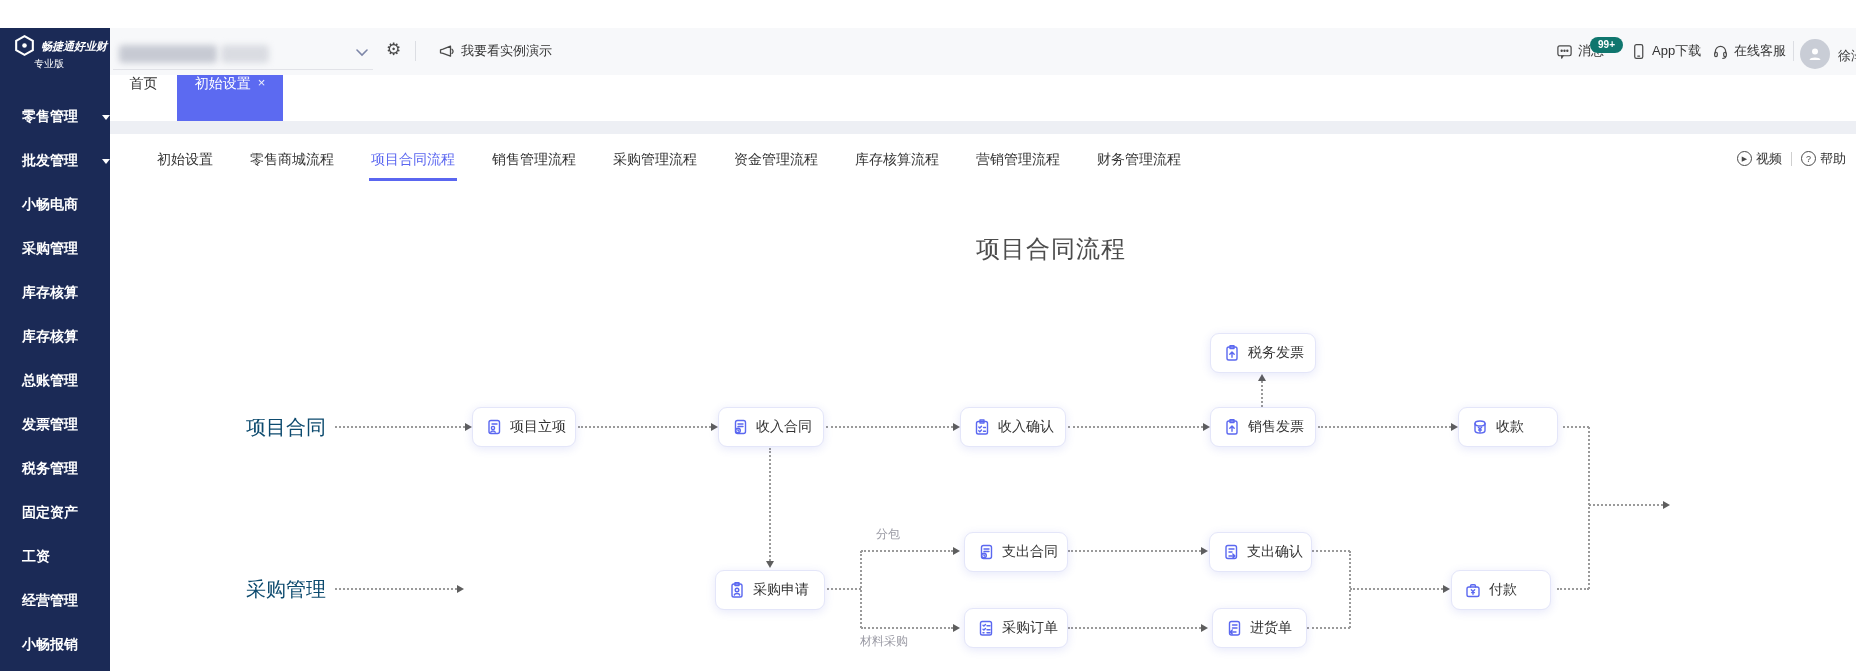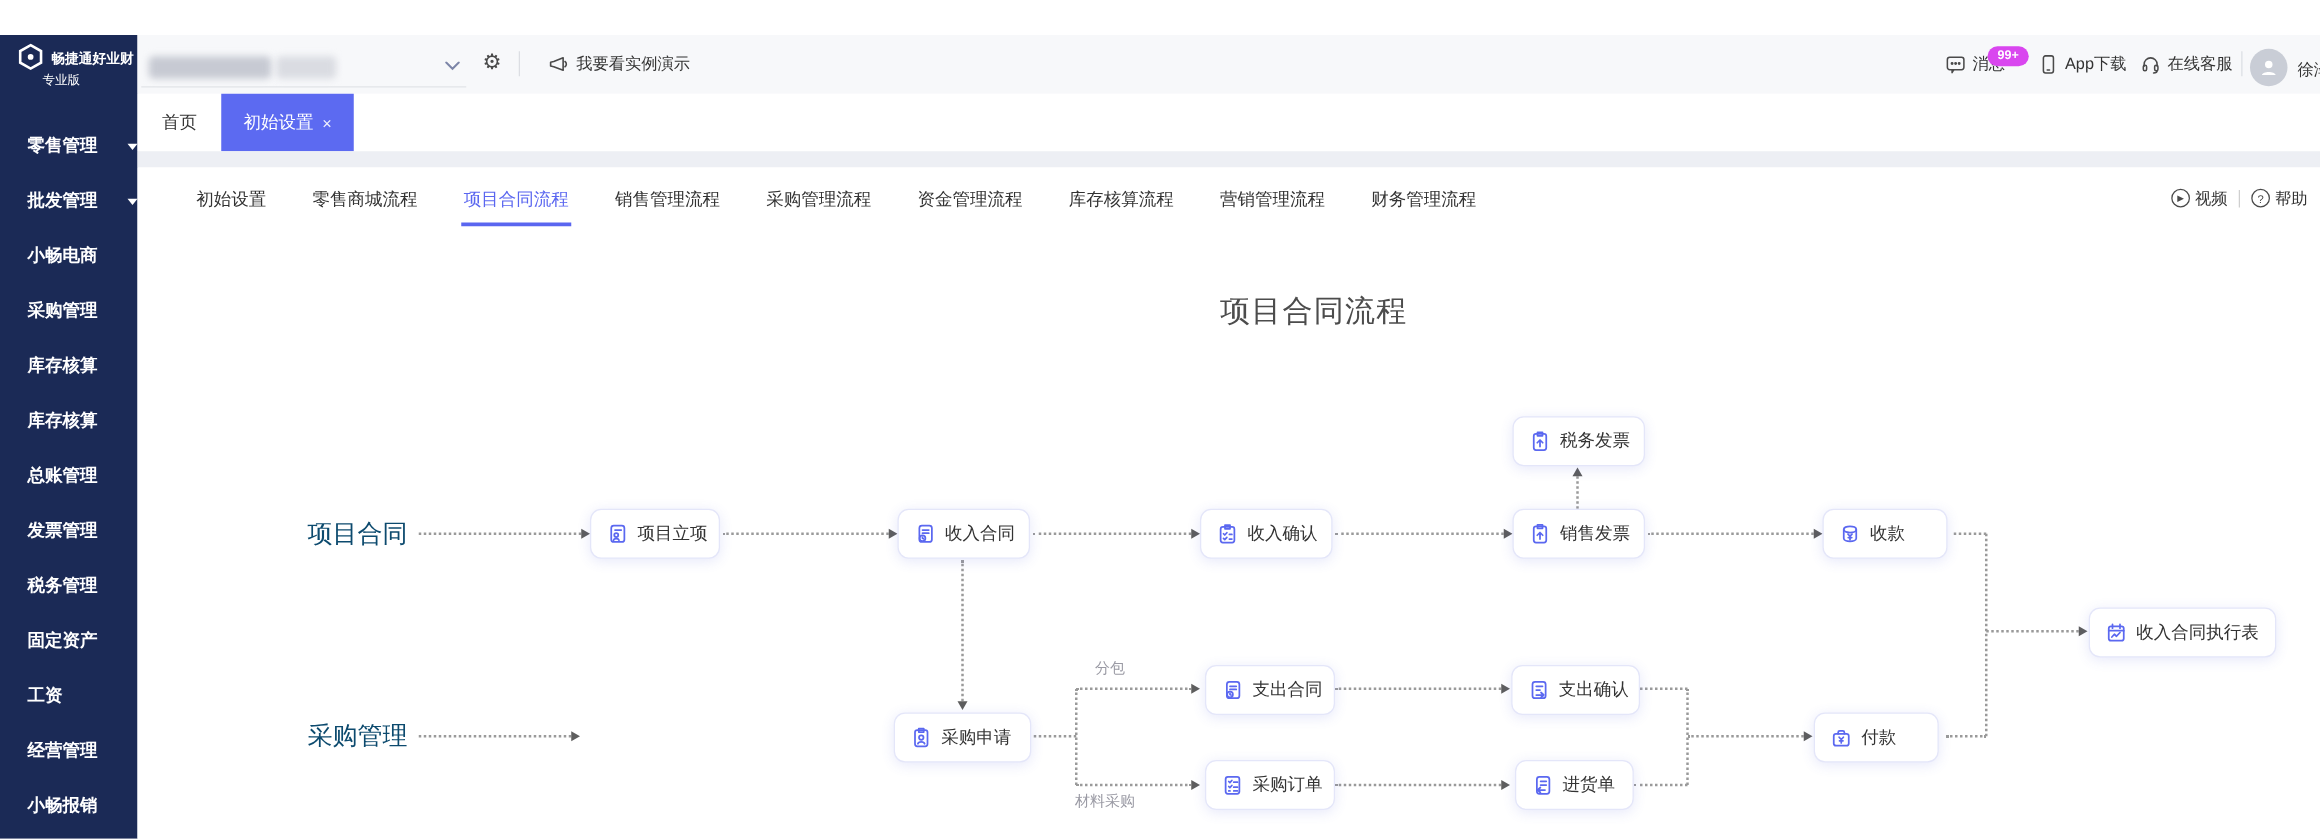--- a/index.html
+++ b/index.html
@@ -8,50 +8,50 @@
          font-family:"Liberation Sans","DejaVu Sans",sans-serif; color:#333; }
 
   
   .topstrip { position:absolute; left:0; top:0; width:1856px; height:28px; background:#fff; }
 
   
   .sidebar { position:absolute; left:0; top:28px; width:110px; height:643px; background:#1b2a56; }
   .logo-block { position:absolute; left:0; top:0; width:110px; height:74px; }
   .logo-mark { position:absolute; left:12px; top:5px; width:25px; height:25px; }
   .logo-title { position:absolute; left:41px; top:11px; width:70px; font-size:11px; font-weight:bold;
-                color:#fff; white-space:nowrap; overflow:hidden; }
+                color:#fff; white-space:nowrap; overflow:hidden;font-style:italic; }
   .logo-edition { position:absolute; left:8px; top:29px; font-size:10px; color:#fff;margin-left:26px; }
   .side-list { position:absolute; left:0; top:67px; width:110px; }
   .side-item { height:44px; display:flex; align-items:center; padding-left:22px; gap:20px;
                font-size:14px; font-weight:600; color:#ffffff; cursor:pointer; }
   .caret { width:0; height:0; border-left:4.5px solid transparent; border-right:4.5px solid transparent;
            border-top:5px solid #fff; margin-left:4px; }
 
   
   .header { position:absolute; left:110px; top:28px; width:1746px; height:47px; background:#f7f8fa; }
   .hdr-select { position:absolute; left:3px; top:10px; width:260px; height:32px; border-bottom:1px solid #e2e3e8; cursor:pointer; }
   .blur-blob { position:absolute; top:7px; height:18px; border-radius:4px; background:#c7cad3; filter:blur(3px); }
   .blob1 { left:6px;  width:98px; }
   .blob2 { left:108px; width:48px; background:#dadce2; }
   .chev { position:absolute; left:243px; top:11px; width:12px; height:8px; }
   .gear { position:absolute; left:276px; top:12px; font-size:17px; color:#4a4a4a; line-height:20px; cursor:pointer; }
   .hdr-div { position:absolute; top:13px; width:1px; height:20px; background:#dcdee3; }
   .hdr-item { position:absolute; top:14px; display:flex; align-items:center; gap:5px;
               font-size:13px; color:#333; cursor:pointer; white-space:nowrap; }
   .badge { position:absolute; left:1480px; top:9px; min-width:33px; height:16px; border-radius:8px;
-           background:#d946ef; color:#fff; font-size:10px; font-weight:bold; text-align:center;
+           background:#0f766e; color:#fff; font-size:10px; font-weight:bold; text-align:center;
            line-height:16px; padding:0 5px; }
   .avatar { position:absolute; left:1690px; top:11px; width:30px; height:30px; border-radius:50%;
             background:#c9cdd6; display:flex; align-items:center; justify-content:center; cursor:pointer; }
   .uname { position:absolute; left:1728px; top:19px; font-size:13px; color:#333; width:26px;
            overflow:hidden; white-space:nowrap; }
 
   
   .tabbar { position:absolute; left:110px; top:75px; width:1746px; height:46px; background:#fff; }
-  .tab { position:absolute; top:0; height:46px; display:flex; align-items:center; justify-content:center;
+  .tab { position:absolute; top:0; height:46px; display:flex; justify-content:center;
          gap:7px; font-size:14px; cursor:pointer; }
   .tab-home { left:0; width:67px; color:#333; }
   .tab-active { left:67px; width:106px; background:#5c6af1; color:#fff; }
   .tab-close { font-size:13px; opacity:.9; }
   .grayband { position:absolute; left:110px; top:121px; width:1746px; height:13px; background:#edeff4; }
 
   
   .card { position:absolute; left:110px; top:134px; width:1746px; height:537px; background:#fff; }
   .nav { position:absolute; left:45px; top:0; height:49px; display:flex; gap:33px; align-items:center; }
   .nav-item { font-size:14px; color:#333; cursor:pointer; padding:14px 2px 12px; white-space:nowrap; }
@@ -321,28 +321,20 @@
       <span>税务发票</span>
     </div>
     <div class="fnode" style="left: 1458px; top: 407px; width: 100px;">
       <svg width="18" height="18" viewBox="0 0 18 18" fill="none" stroke="#5B68F0" stroke-width="1.4" stroke-linecap="round" stroke-linejoin="round">
         <path d="M4 5.5c0-1.4 2.2-2.5 5-2.5s5 1.1 5 2.5-2.2 2.5-5 2.5-5-1.1-5-2.5z"></path>
         <path d="M4 5.5v7c0 1.4 2.2 2.5 5 2.5s5-1.1 5-2.5v-7"></path>
         <path d="M7.4 9.3L9 11l1.6-1.7M9 11v2.8M7.6 12h2.8"></path>
       </svg>
       <span>收款</span>
     </div>
-    <div class="fnode" style="left: 1671px; top: 486px; width: 150px;">
-      <svg width="18" height="18" viewBox="0 0 18 18" fill="none" stroke="#5B68F0" stroke-width="1.4" stroke-linecap="round" stroke-linejoin="round">
-        <rect x="3" y="4" width="12" height="11.5" rx="1.8"></rect>
-        <path d="M6 2.5v3M12 2.5v3M3 7.5h12"></path>
-        <path d="M5.5 12.6l2-2.2 1.7 1.6 2.8-3"></path>
-      </svg>
-      <span>收入合同执行表</span>
-    </div>
     <div class="fnode" style="left: 715px; top: 570px; width: 110px;">
       <svg width="18" height="18" viewBox="0 0 18 18" fill="none" stroke="#5B68F0" stroke-width="1.4" stroke-linecap="round" stroke-linejoin="round">
         <rect x="4" y="3" width="10" height="13" rx="1.8"></rect>
         <path d="M7 1.8h4v2.8H7z"></path>
         <circle cx="9" cy="9" r="1.8"></circle>
         <path d="M6.3 14c.5-2.1 4.9-2.1 5.4 0"></path>
       </svg>
       <span>采购申请</span>
     </div>
     <div class="fnode" style="left: 964px; top: 532px; width: 104px;">

